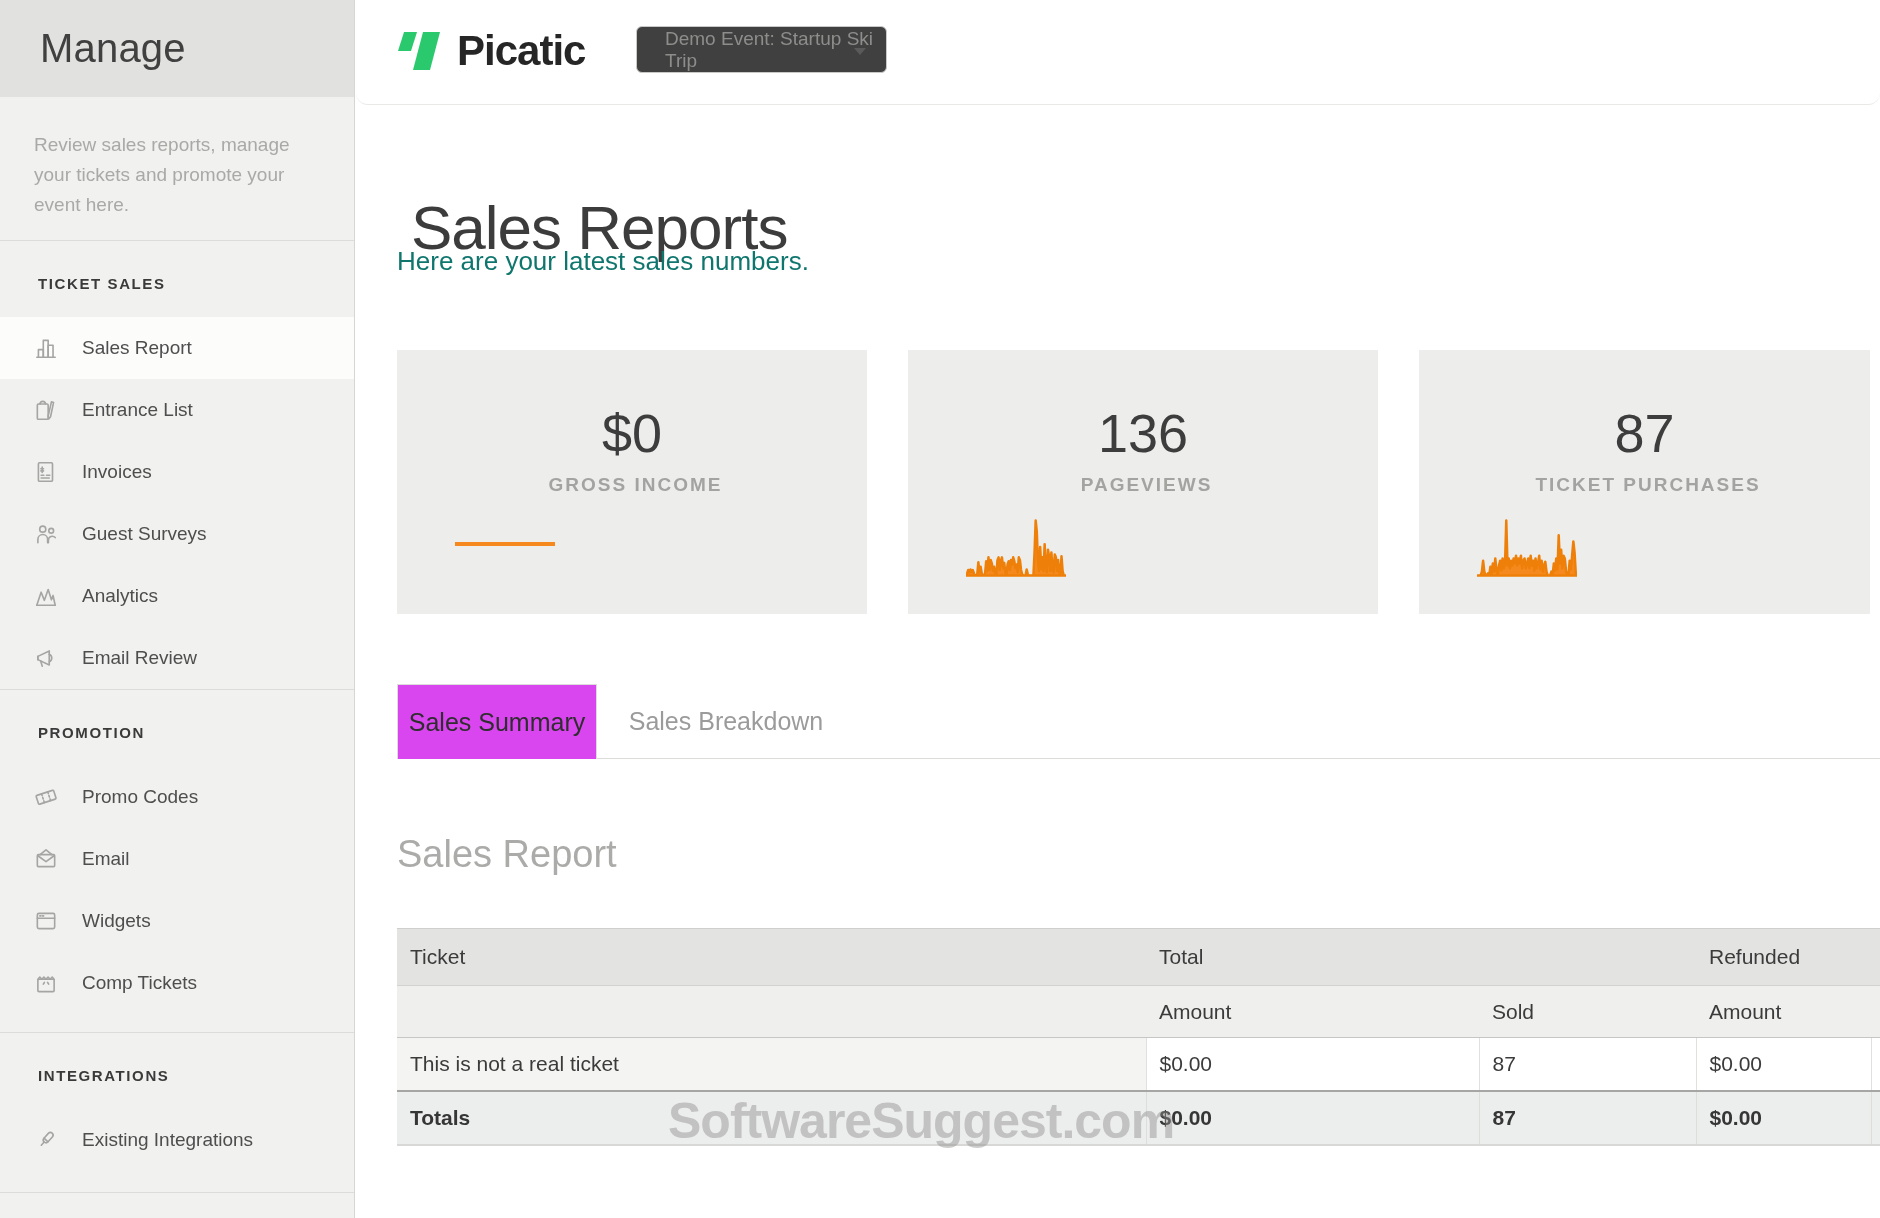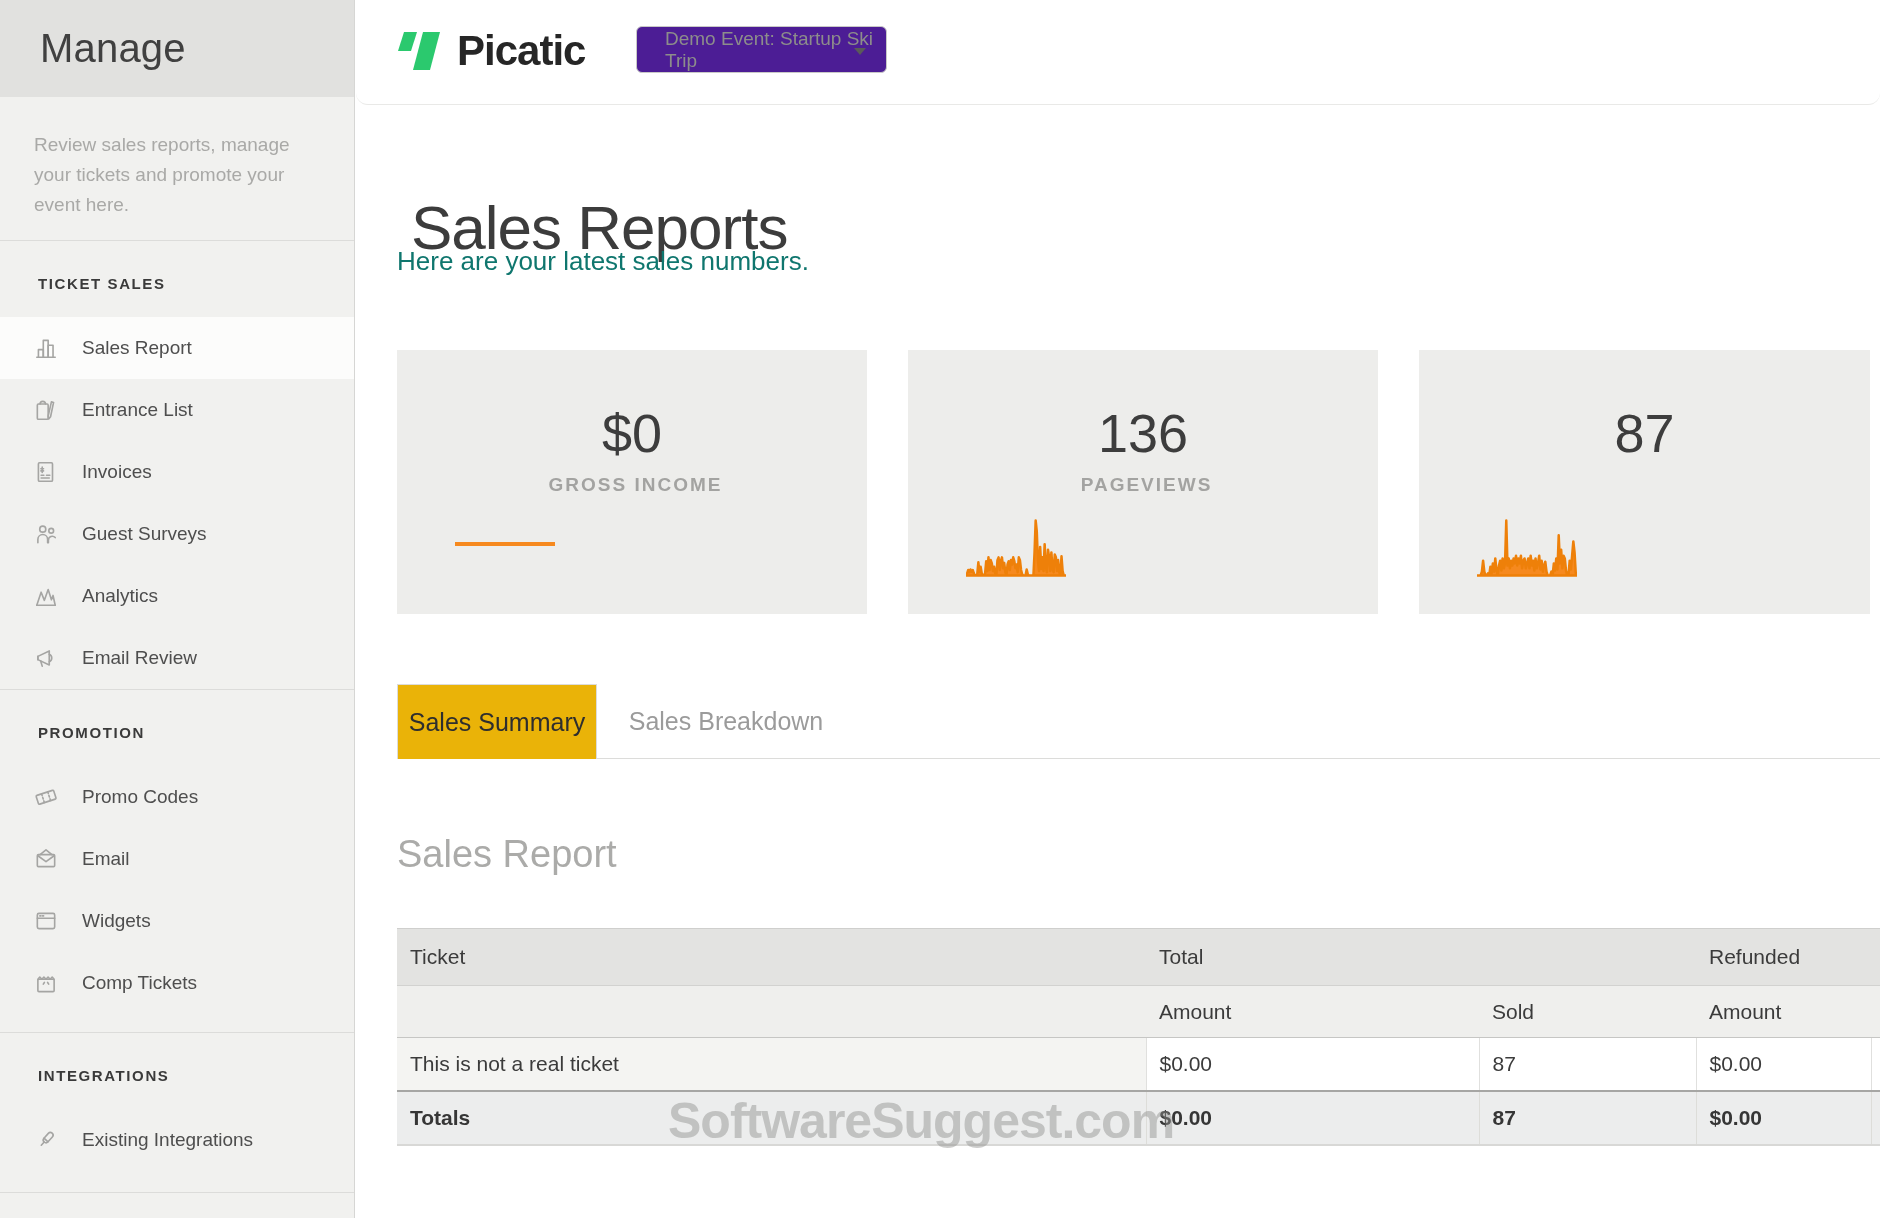--- a/index.html
+++ b/index.html
@@ -19,38 +19,38 @@
   .sb-label{margin-left:82px;font-size:19px;color:#4e4e4e;}
   .sb-divider{border-top:1px solid #dcdcda;}
   .sb-divider.m2{margin-top:18px;}
   .sb-divider.m3{margin-top:21px;}
 
   
   .topbar{position:absolute;left:356px;top:0;right:0;height:105px;background:#fff;border-bottom:1px solid #e9e9e7;box-sizing:border-box;border-radius:12px;}
   .logo{position:absolute;left:42px;top:27px;display:flex;align-items:center;}
   .logo-mark{width:50px;height:38px;}
   .logo-text{margin-left:9px;font-size:42px;font-weight:800;letter-spacing:-1px;color:#262626;}
-  .event-select{position:absolute;left:280px;top:26px;width:251px;height:47px;box-sizing:border-box;border:1px solid #c9c9c7;border-radius:6px;background:#4c1d95;display:flex;align-items:center;cursor:pointer;}
+  .event-select{position:absolute;left:280px;top:26px;width:251px;height:47px;box-sizing:border-box;border:1px solid #c9c9c7;border-radius:6px;background:#404040;display:flex;align-items:center;cursor:pointer;}
   .event-select-text{padding-left:28px;font-size:19px;color:#8d8d8b;}
   .caret{position:absolute;right:20px;top:21px;width:0;height:0;border-left:6px solid transparent;border-right:6px solid transparent;border-top:7px solid #5a5a5a;}
 
   
   .main{position:absolute;left:356px;top:106px;right:0;bottom:0;background:#fff;}
   .page-title{position:absolute;left:41px;top:45px;font-size:62px;font-weight:300;color:#3c3c3c;letter-spacing:-1px;line-height:70px;margin-left:14px;}
   .page-subtitle{position:absolute;left:41px;top:140px;font-size:26px;color:#0f766e;}
 
   .stat-card{position:absolute;top:244px;height:264px;background:#ededeb;}
   .stat-card.c1{left:41px;width:470px;}
   .stat-card.c2{left:552px;width:470px;}
   .stat-card.c3{left:1063px;width:451px;}
   .stat-value{margin-top:52px;text-align:center;font-size:54px;color:#3d3d3d;}
   .stat-label{margin-top:10px;text-align:center;font-size:19px;font-weight:bold;letter-spacing:2px;color:#a3a3a1;padding-left:7px;}
   .spark{position:absolute;left:58px;right:59px;bottom:36px;height:62px;}
 
-  .tab-active{position:absolute;left:41px;top:578px;width:200px;height:75px;box-sizing:border-box;background:#eab308;border:1px solid #dcdcda;border-bottom:none;z-index:2;display:flex;align-items:center;justify-content:center;font-size:25px;font-weight:500;color:#2e2e2e;cursor:pointer;}
+  .tab-active{position:absolute;left:41px;top:578px;width:200px;height:75px;box-sizing:border-box;background:#d946ef;border:1px solid #dcdcda;border-bottom:none;z-index:2;display:flex;align-items:center;justify-content:center;font-size:25px;font-weight:500;color:#2e2e2e;cursor:pointer;}
   .tab-inactive{position:absolute;left:267px;top:578px;width:206px;height:74px;display:flex;align-items:center;justify-content:center;font-size:25px;color:#9b9b9b;cursor:pointer;}
   .tab-line{position:absolute;left:241px;top:652px;right:0;height:1px;background:#dcdcda;}
 
   .section-title{position:absolute;left:41px;top:726px;font-size:38px;color:#ababa9;line-height:44px;}
 
   .report-table{position:absolute;left:41px;top:822px;width:1634px;border-collapse:collapse;table-layout:fixed;font-size:21px;color:#3b3b3b;border-top:1px solid #cfcfcd;}
   .report-table td,.report-table th{padding:0 0 0 13px;text-align:left;font-weight:normal;box-sizing:border-box;overflow:hidden;white-space:nowrap;}
   .r-head1 th{height:57px;background:#e3e3e1;border-bottom:1px solid #d2d2d0;font-weight:500;color:#3b3b3b;}
   .r-head2 td{height:52px;background:#efefed;border-bottom:1px solid #c6c6c4;font-weight:500;color:#3b3b3b;}
   .r-data td{height:53px;background:#fff;}
@@ -230,20 +230,21 @@
     </div>
     <div class="stat-card c2">
       <div class="stat-value">136</div>
       <div class="stat-label">PAGEVIEWS</div>
       <svg class="spark" viewBox="0 0 100 62" preserveAspectRatio="none">
           <polygon points="0,59.5 0.00,59.50 1.12,57.30 2.25,54.00 3.37,56.20 4.49,53.45 5.62,55.65 6.74,54.00 7.87,57.30 8.99,59.50 10.11,59.50 11.24,58.40 12.36,46.30 13.48,56.20 14.61,50.70 15.73,57.30 16.85,59.50 17.98,59.50 19.10,57.30 20.22,45.20 21.35,55.10 22.47,41.35 23.60,54.00 24.72,44.10 25.84,47.40 26.97,55.10 28.09,50.70 29.21,57.30 30.34,59.50 31.46,44.10 32.58,41.35 33.71,54.00 34.83,45.20 35.96,41.35 37.08,52.35 38.20,46.85 39.33,56.20 40.45,59.50 41.57,48.50 42.70,45.20 43.82,54.00 44.94,44.10 46.07,48.50 47.19,41.35 48.31,45.20 49.44,52.35 50.56,48.50 51.69,56.20 52.81,41.35 53.93,44.10 55.06,54.00 56.18,58.40 57.30,59.50 58.43,59.50 59.55,59.50 60.67,53.45 61.80,58.40 62.92,59.50 64.04,59.50 65.17,59.50 66.29,59.50 67.42,59.50 68.54,36.40 69.66,4.50 70.79,15.50 71.91,45.20 73.03,55.10 74.16,30.90 75.28,52.90 76.40,41.35 77.53,55.10 78.65,28.15 79.78,50.70 80.90,56.20 82.02,33.65 83.15,41.35 84.27,55.10 85.39,36.40 86.52,52.90 87.64,56.20 88.76,38.60 89.89,41.35 91.01,55.10 92.13,44.10 93.26,56.20 94.38,59.50 95.51,40.25 96.63,55.10 97.75,59.50 98.88,59.50 100.00,59.50 100,59.5" fill="#F6891E" stroke="#EE8009" stroke-width="2.5" stroke-linejoin="round" vector-effect="non-scaling-stroke"></polygon>
         </svg>
     </div>
     <div class="stat-card c3">
       <div class="stat-value">87</div>
+      <div class="stat-label">TICKET PURCHASES</div>
       <svg class="spark" viewBox="0 0 100 62" preserveAspectRatio="none">
           <polygon points="0,59.5 0.00,59.50 1.22,59.50 2.44,59.50 3.66,59.50 4.88,55.65 6.10,44.65 7.32,55.65 8.54,59.50 9.76,59.50 10.98,57.30 12.20,59.50 13.41,50.70 14.63,57.30 15.85,47.40 17.07,55.65 18.29,42.45 19.51,54.55 20.73,59.50 21.95,49.60 23.17,44.65 24.39,54.55 25.61,42.45 26.83,52.35 28.05,47.40 29.27,4.50 30.49,49.60 31.71,42.45 32.93,52.35 34.15,44.65 35.37,49.60 36.59,42.45 37.80,47.40 39.02,39.70 40.24,49.60 41.46,42.45 42.68,47.40 43.90,39.70 45.12,52.35 46.34,44.65 47.56,42.45 48.78,52.35 50.00,47.40 51.22,42.45 52.44,52.35 53.66,39.70 54.88,49.60 56.10,44.65 57.32,54.55 58.54,42.45 59.76,52.35 60.98,47.40 62.20,39.70 63.41,53.45 64.63,44.65 65.85,55.65 67.07,49.60 68.29,45.75 69.51,55.65 70.73,59.50 71.95,59.50 73.17,59.50 74.39,55.65 75.61,59.50 76.83,47.40 78.05,54.55 79.27,42.45 80.49,53.45 81.71,19.35 82.93,47.40 84.15,33.65 85.37,52.35 86.59,39.70 87.80,42.45 89.02,54.55 90.24,59.50 91.46,59.50 92.68,44.65 93.90,53.45 95.12,39.70 96.34,25.40 97.56,36.40 98.78,57.30 100.00,59.50 100,59.5" fill="#F6891E" stroke="#EE8009" stroke-width="2.5" stroke-linejoin="round" vector-effect="non-scaling-stroke"></polygon>
         </svg>
     </div>
 
     <div class="tab-active">Sales Summary</div>
     <div class="tab-inactive">Sales Breakdown</div>
     <div class="tab-line"></div>
 
     <div class="section-title">Sales Report</div>

